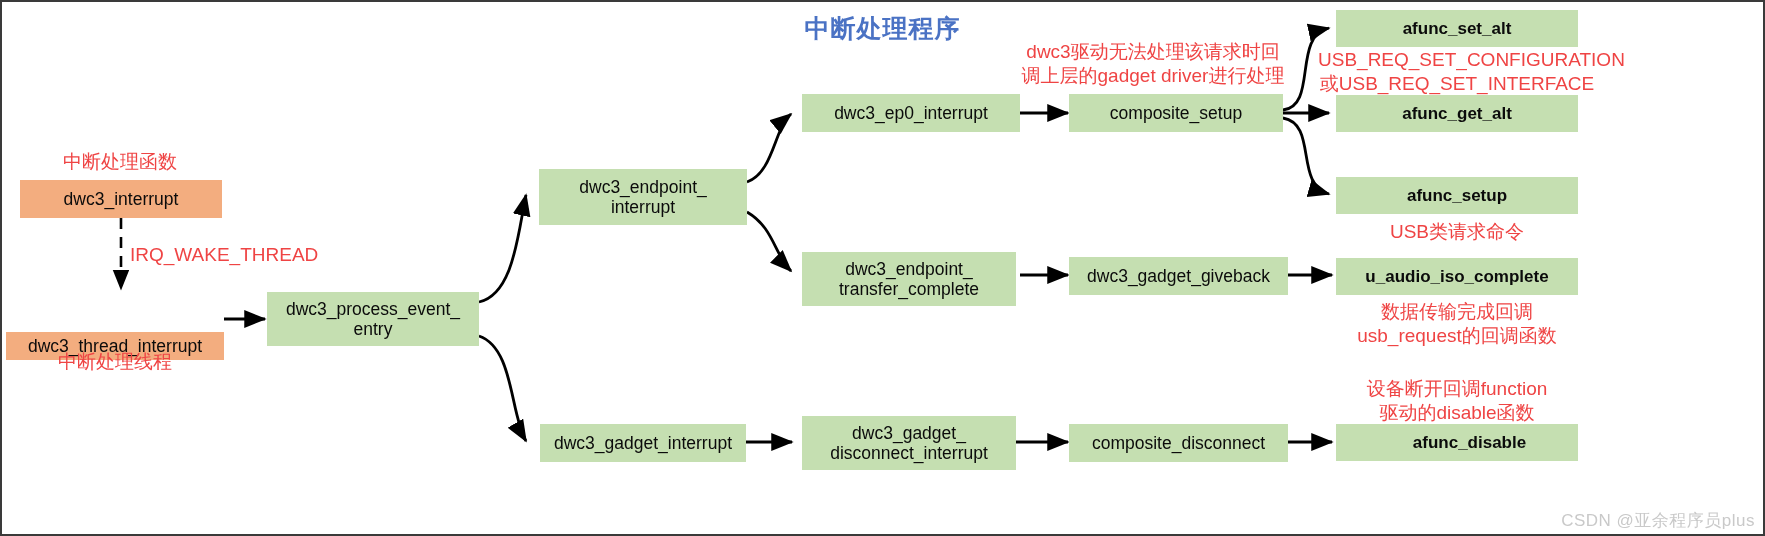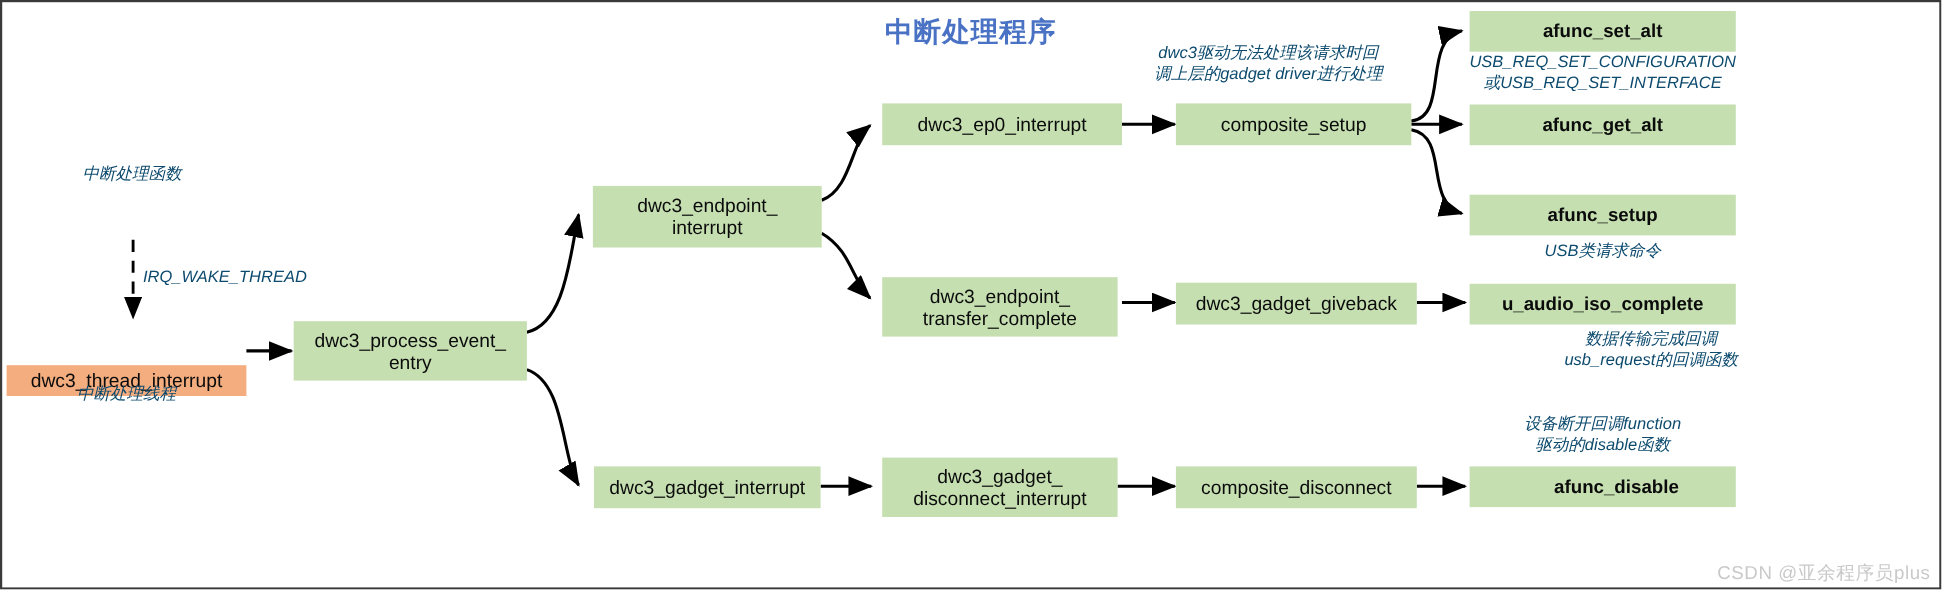--- a/index.html
+++ b/index.html
@@ -24,27 +24,26 @@
     font-size:17.5px;
     padding:2px 4px;
     white-space:pre-line;
   }
   .node.green{background:#c5dfb1;}
   .node.orange{background:#f3ad7f;}
   .node.bold{font-weight:bold;font-size:17px;}
 
   .note{
     position:absolute;
-    color:#0c4a6e;
-    font-size:15px;
+    color:#ef4444;
+    font-size:19px;
     line-height:1.25;
     text-align:center;
     white-space:pre-line;
     box-sizing:border-box;
-    font-style:italic;
   }
   .note.left{text-align:left;}
 
   #title{
     position:absolute;
     color:#4a72c4;
     font-size:25px;
     font-weight:bold;
     left:0;right:0;top:10px;
     text-align:center;
@@ -134,20 +133,21 @@
       <line x1="1286" y1="273" x2="1330" y2="273" stroke="#000" stroke-width="2.8" marker-end="url(#ah)"></line>
     </g>
 
     <g>
       <line x1="1286" y1="440" x2="1330" y2="440" stroke="#000" stroke-width="2.8" marker-end="url(#ah)"></line>
     </g>
   </svg>
 
   <div class="note" style="left:18px;top:148px;width:200px;">中断处理函数</div>
 
+  <div class="node orange" style="left:18px;top:178px;width:202px;height:38px;">dwc3_interrupt</div>
 
   <div class="note left" style="left:128px;top:241px;width:190px;">IRQ_WAKE_THREAD</div>
 
   <div class="node orange" style="left:4px;top:297px;width:218px;height:28px;margin-top:33px;">dwc3_thread_interrupt</div>
 
   <div class="note" style="left:10px;top:348px;width:206px;">中断处理线程</div>
 
   <div class="node green" style="left:265px;top:290px;width:212px;height:54px;">dwc3_process_event_
 entry</div>
 
@@ -180,21 +180,21 @@
 
   <div class="node green bold" style="left:1334px;top:93px;width:242px;height:37px;">afunc_get_alt</div>
 
 
   <div class="node green bold" style="left:1334px;top:175px;width:242px;height:37px;">afunc_setup</div>
 
   <div class="note" style="left:1316px;top:218px;width:278px;">USB类请求命令</div>
 
   <div class="node green bold" style="left:1334px;top:256px;width:242px;height:37px;">u_audio_iso_complete</div>
 
-  <div class="note" style="left:1360px;top:298px;width:278px;">数据传输完成回调
+  <div class="note" style="left:1316px;top:298px;width:278px;">数据传输完成回调
 usb_request的回调函数</div>
 
   <div class="note" style="left:1316px;top:375px;width:278px;">设备断开回调function
 驱动的disable函数</div>
 
   <div class="node green bold" style="left:1334px;top:422px;width:242px;height:37px;padding-left:29px;">afunc_disable</div>
 
   <div id="watermark">CSDN @亚余程序员plus</div>
 </div>
 

